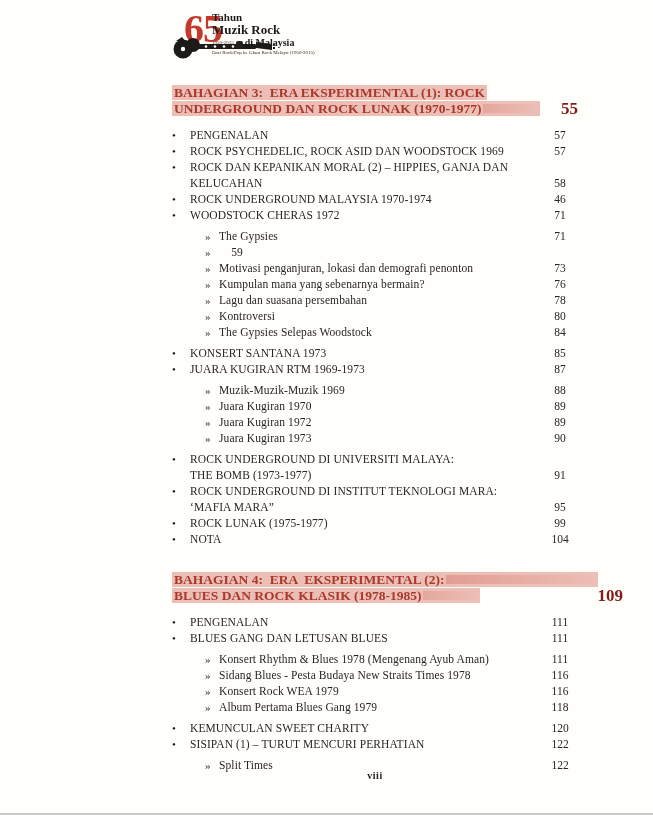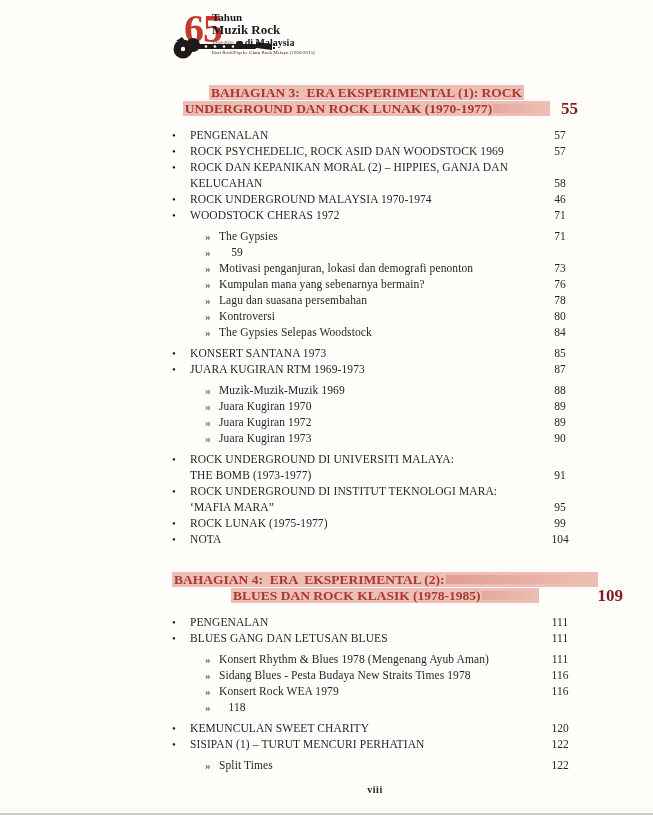--- a/index.html
+++ b/index.html
@@ -25,21 +25,21 @@
   .logo-row { display:flex; align-items:flex-end; line-height:11px; margin-top:1px; }
   .logo-years { font-size:5px; color:#5a2c24; margin-right:2px; }
   .logo-emblem { display:inline-block; width:7px; height:7px; background:#25201d; border-radius:2px; margin-right:2px; }
   .logo-dimalaysia { font-size:10px; font-weight:bold; }
   .logo-tagline { font-size:5px; line-height:7px; color:#3a2420; margin-top:1px; white-space:nowrap; }
 
   
   .content { position:absolute; left:172px; top:84px; width:406px; }
 
   .section + .section { margin-top:24px; }
-  .section-header { display:flex; align-items:flex-end;text-align:center; }
+  .section-header { display:flex; align-items:flex-end; }
   .header-titles { flex:1; }
   .hline { line-height:15px; }
   .hl {
     font-size:13.5px; font-weight:bold; color:#a8392d; white-space:pre;
     background:rgba(217,125,112,0.5); padding:0 2px;
   }
   .hl.tail::after {
     content:""; display:inline-block; width:150px; height:9px;
     background:linear-gradient(90deg, rgba(217,125,112,0.5), rgba(217,125,112,0));
     margin-left:1px;
@@ -54,21 +54,21 @@
   .items { margin-top:11px; }
   .row { display:flex; line-height:16px; font-size:11.5px; color:#262626; }
   .row.gap { margin-top:5px; }
   .row .marker { width:18px; flex:0 0 18px; align-self:flex-start; color:#1a1a1a; }
   .row.bullet .marker { font-size:11px; }
   .row.sub { padding-left:33px; }
   .row.sub .marker { width:14px; flex:0 0 14px; font-size:11px; color:#333; }
   .row .title { flex:1; letter-spacing:0.1px; }
   .row .pagenum { flex:0 0 36px; text-align:center; align-self:flex-end; }
 
-  .footer { position:absolute; left:172px; width:406px; bottom:18px; text-align:center;
+  .footer { position:absolute; left:172px; width:406px; bottom:32px; text-align:center;
     font-size:10px; font-weight:bold; color:#1f1f1f; letter-spacing:0.5px; }
 </style>
 </head>
 <body>
 
 <div class="page">
 
   <div class="logo">
     <div class="logo-65">65</div>
     <svg class="guitar" width="110" height="26" viewBox="0 0 110 26">
@@ -253,20 +253,21 @@
             <span class="title">Sidang Blues - Pesta Budaya New Straits Times 1978</span>
             <span class="pagenum">116</span>
           </div>
           <div class="row sub">
             <span class="marker">»</span>
             <span class="title">Konsert Rock WEA 1979</span>
             <span class="pagenum">116</span>
           </div>
           <div class="row sub">
             <span class="marker">»</span>
+            <span class="title">Album Pertama Blues Gang 1979</span>
             <span class="pagenum">118</span>
           </div>
           <div class="row bullet gap">
             <span class="marker">•</span>
             <span class="title">KEMUNCULAN SWEET CHARITY</span>
             <span class="pagenum">120</span>
           </div>
           <div class="row bullet">
             <span class="marker">•</span>
             <span class="title">SISIPAN (1) – TURUT MENCURI PERHATIAN</span>

